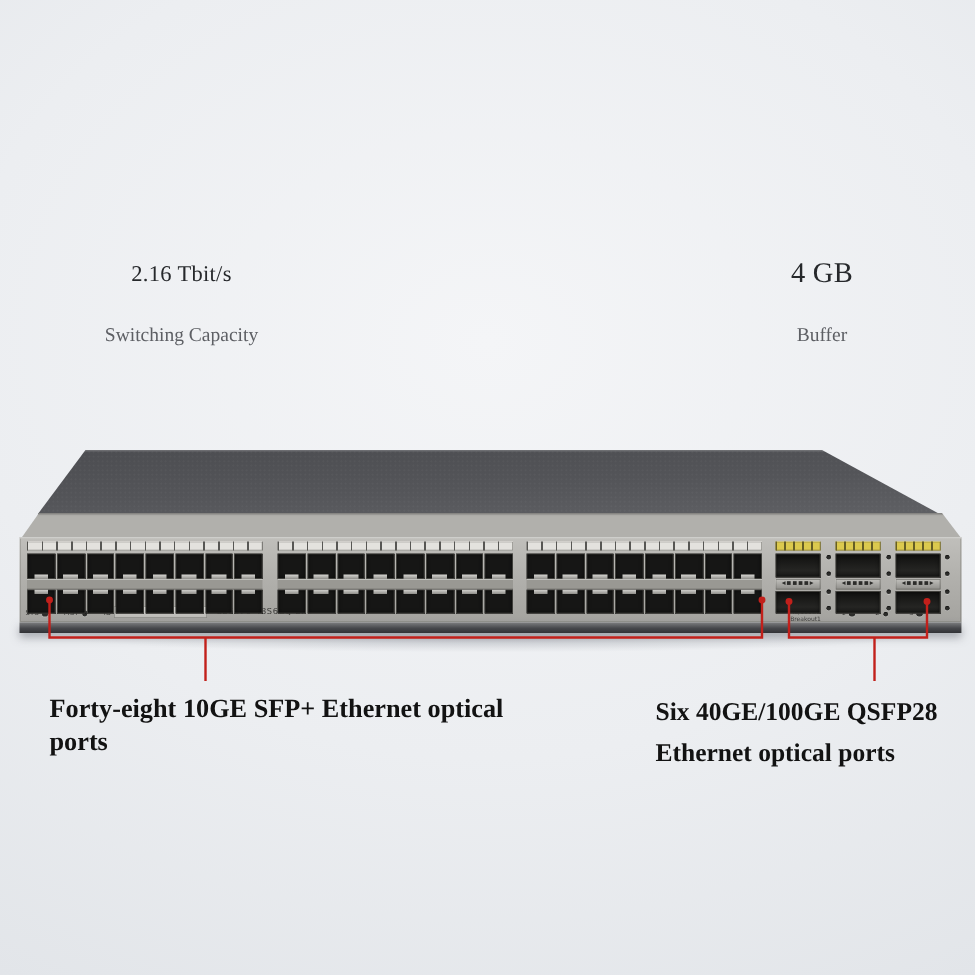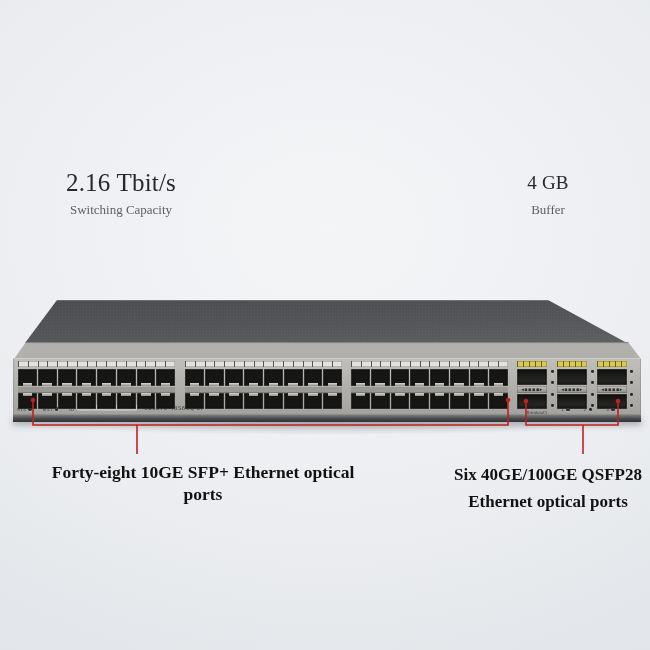--- a/index.html
+++ b/index.html
@@ -3,23 +3,23 @@
 <meta charset="utf-8">
 <style>
   html,body{margin:0;padding:0;background:#dfe2e6;}
   #stage{
     position:relative;width:650px;height:650px;overflow:hidden;
     background:radial-gradient(120% 95% at 50% 35%, #f4f5f7 0%, #eceef1 45%, #e2e5e9 80%, #d9dce1 100%);
     font-family:"Liberation Serif", serif;
   }
   
   .spec{position:absolute;top:171px;width:220px;text-align:center;}
-  .spec .val{font-size:25px;line-height:24px;color:#26282b;letter-spacing:.2px;}
+  .spec .val{font-size:15px;line-height:24px;color:#26282b;letter-spacing:.2px;}
   .spec.small .val{font-size:19px;}
-  .spec .lab{margin-top:7px;font-size:13px;color:#5d5f64;}
+  .spec .lab{margin-top:20px;font-size:13px;color:#5d5f64;}
   #spec-0{left:11px;}
   #spec-1{left:218px;}
   #spec-2{left:438px;}
 
   
   .top-surface{
     position:absolute;left:25px;top:300px;width:602px;height:43px;
     background:
       radial-gradient(rgba(255,255,255,.045) .5px, transparent .7px) 0 0/3px 3px,
       linear-gradient(178deg,#4c4d51 0%,#545559 55%,#5f6064 100%);
@@ -109,21 +109,21 @@
   .led-item{display:flex;align-items:center;gap:2px;font-size:4.5px;letter-spacing:.2px;}
   .led-item .led{width:3.5px;height:3.5px;}
   .plate{position:absolute;left:63px;top:46px;width:62px;height:8px;background:linear-gradient(180deg,#d2d1cd,#bab9b5);box-shadow:inset 0 0 0 .5px #8b8a86;}
   .model-label{position:absolute;left:131px;top:47px;font-size:5.5px;letter-spacing:.4px;color:#38383­6;color:#383836;}
   .qsfp-caption{position:absolute;left:506px;top:48px;width:36px;text-align:center;font-size:4px;line-height:4.5px;color:#3c3c3a;}
   .qsfp-marks{position:absolute;left:548px;top:49px;display:flex;gap:14px;}
   .qsfp-marks .led-item{font-size:4.5px;}
 
   
   #ann-svg{position:absolute;left:0;top:0;width:650px;height:650px;pointer-events:none;}
-  .note{position:absolute;text-align:center;color:#121212;font-weight:600;}
+  .note{position:absolute;color:#121212;font-weight:600;}
   #note-left{left:33px;top:461px;width:340px;font-size:17.5px;line-height:22px;}
   #note-right{left:437px;top:461px;width:222px;font-size:17px;line-height:27px;}
 </style>
 </head>
 <body>
 
 <div id="stage">
 
   <div class="spec" id="spec-0">
     <div class="val">2.16 Tbit/s</div>

